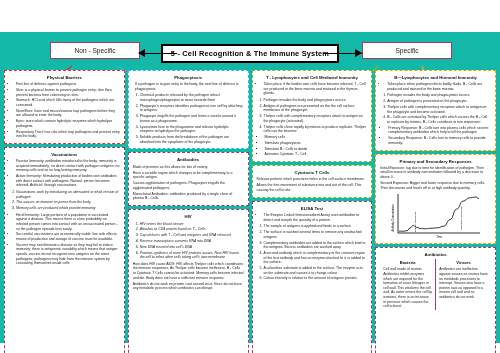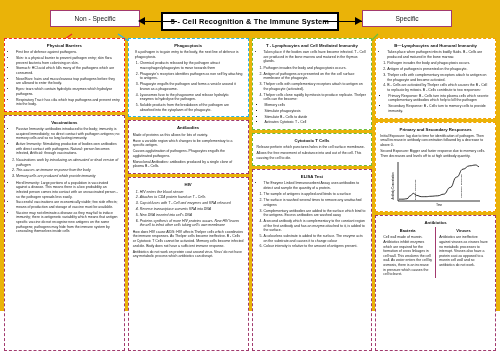--- a/index.html
+++ b/index.html
@@ -6,21 +6,22 @@
   html, body {
     margin: 0; padding: 0;
     width: 500px; height: 353px;
     background: #ffffff;
     font-family: "Liberation Sans", sans-serif;
     overflow: hidden;
   }
   #page {
     position: relative;
     width: 500px; height: 311px;
-    background: #eab308;
+    background: #14b8a6;
+    margin-top: 32px;
   }
 
   
   .hdr-row {
     position: absolute;
     top: 8px; left: 0; width: 500px; height: 26px;
     display: flex; align-items: center; justify-content: center;
   }
   .title-box {
     border: 2.2px solid #000;

